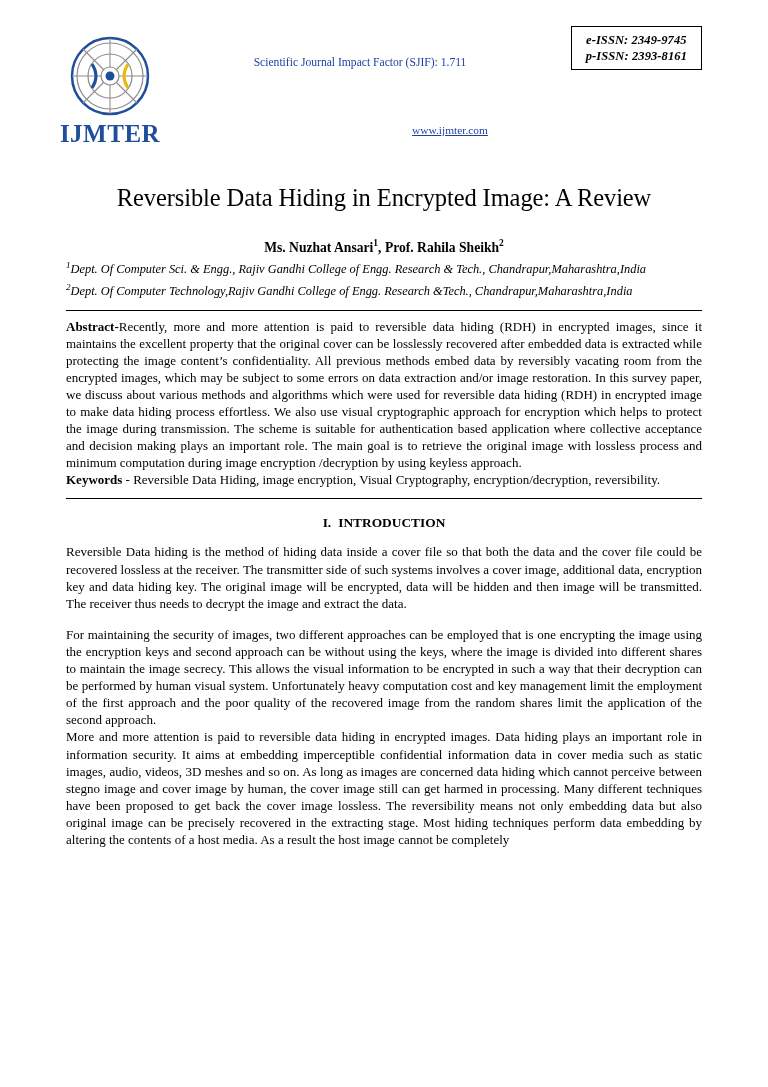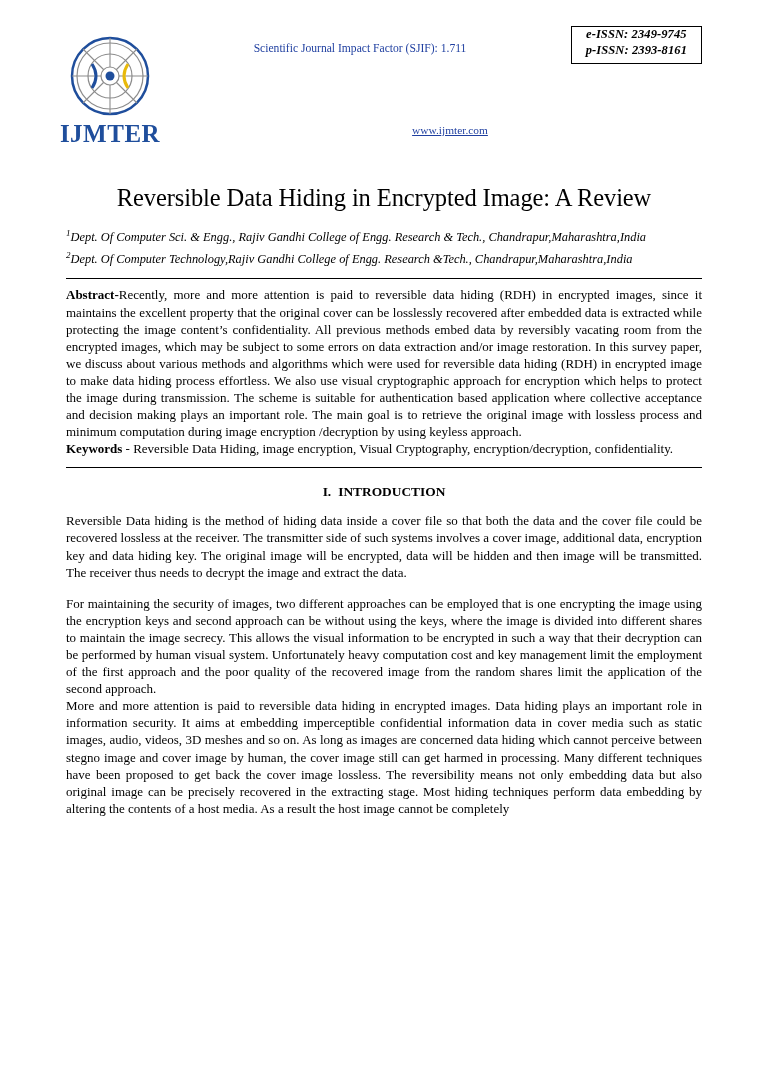--- a/index.html
+++ b/index.html
@@ -36,37 +36,37 @@
     height: 118px;
     text-align: right;
   }
   .logo svg { display: block; }
 
   .issn-box {
     position: absolute;
     right: 0px;
     top: 0px;
     border: 1.6px solid #000;
-    padding: 0 14px 5px 14px;
+    padding: 6px 14px 5px 14px;
     text-align: center;
     line-height: 1.25;
     background: #fff;
   }
   .issn-box div {
     font-family: "Liberation Serif", serif;
     font-style: italic;
     font-weight: bold;
     font-size: 12.5px;
     letter-spacing: 0.1px;
   }
 
   .sjif {
     position: absolute;
     left: 134px;
-    top: 16px;
+    top: 30px;
     width: 320px;
     text-align: center;
     color: #1f3fa0;
     font-size: 11.6px;
     font-family: "Liberation Serif", serif;
   }
   .journal-title {
     position: absolute;
     left: 104px;
     top: 48px;
@@ -195,35 +195,38 @@
     <div class="issn-box">
       <div>e-ISSN: 2349-9745</div>
       <div>p-ISSN: 2393-8161</div>
     </div>
 
     <div class="journal-url">www.ijmter.com</div>
   </div>
 
   <h1 class="paper-title">Reversible Data Hiding in Encrypted Image: A Review</h1>
 
+  <div class="authors">
+    <span>Ms. Nuzhat Ansari</span><sup>1</sup><span>, Prof. Rahila Sheikh</span><sup>2</sup>
+  </div>
 
   <div class="affil">
     <sup>1</sup><span>Dept. Of Computer Sci. &amp; Engg., Rajiv Gandhi College of Engg. Research &amp; Tech., Chandrapur,Maharashtra,India</span>
   </div>
   <div class="affil">
     <sup>2</sup><span>Dept. Of Computer Technology,Rajiv Gandhi College of Engg. Research &amp;Tech., Chandrapur,Maharashtra,India</span>
   </div>
 
   <hr class="rule">
 
   <div class="abstract">
     <b>Abstract-</b><span>Recently, more and more attention is paid to reversible data hiding (RDH) in encrypted images, since it maintains the excellent property that the original cover can be losslessly recovered after embedded data is extracted while protecting the image content’s confidentiality. All previous methods embed data by reversibly vacating room from the encrypted images, which may be subject to some errors on data extraction and/or image restoration. In this survey paper, we discuss about various methods and algorithms which were used for reversible data hiding (RDH) in encrypted image to make data hiding process effortless. We also use visual cryptographic approach for encryption which helps to protect the image during transmission. The scheme is suitable for authentication based application where collective acceptance and decision making plays an important role. The main goal is to retrieve the original image with lossless process and minimum computation during image encryption /decryption by using keyless approach.</span>
   </div>
   <div class="keywords">
-    <b>Keywords</b><span> - Reversible Data Hiding, image encryption, Visual Cryptography, encryption/decryption, confidentiality.</span>
+    <b>Keywords</b><span> - Reversible Data Hiding, image encryption, Visual Cryptography, encryption/decryption, reversibility.</span>
   </div>
 
   <hr class="rule">
 
   <div class="section-head">
     <span class="numeral">I.</span><span>INTRODUCTION</span>
   </div>
 
   <p class="body-par">Reversible Data hiding is the method of hiding data inside a cover file so that both the data and the cover file could be recovered lossless at the receiver. The transmitter side of such systems involves a cover image, additional data, encryption key and data hiding key. The original image will be encrypted, data will be hidden and then image will be transmitted. The receiver thus needs to decrypt the image and extract the data.</p>
   <p class="body-par tight">For maintaining the security of images, two different approaches can be employed that is one encrypting the image using the encryption keys and second approach can be without using the keys, where the image is divided into different shares to maintain the image secrecy. This allows the visual information to be encrypted in such a way that their decryption can be performed by human visual system. Unfortunately heavy computation cost and key management limit the employment of the first approach and the poor quality of the recovered image from the random shares limit the application of the second approach.</p>

